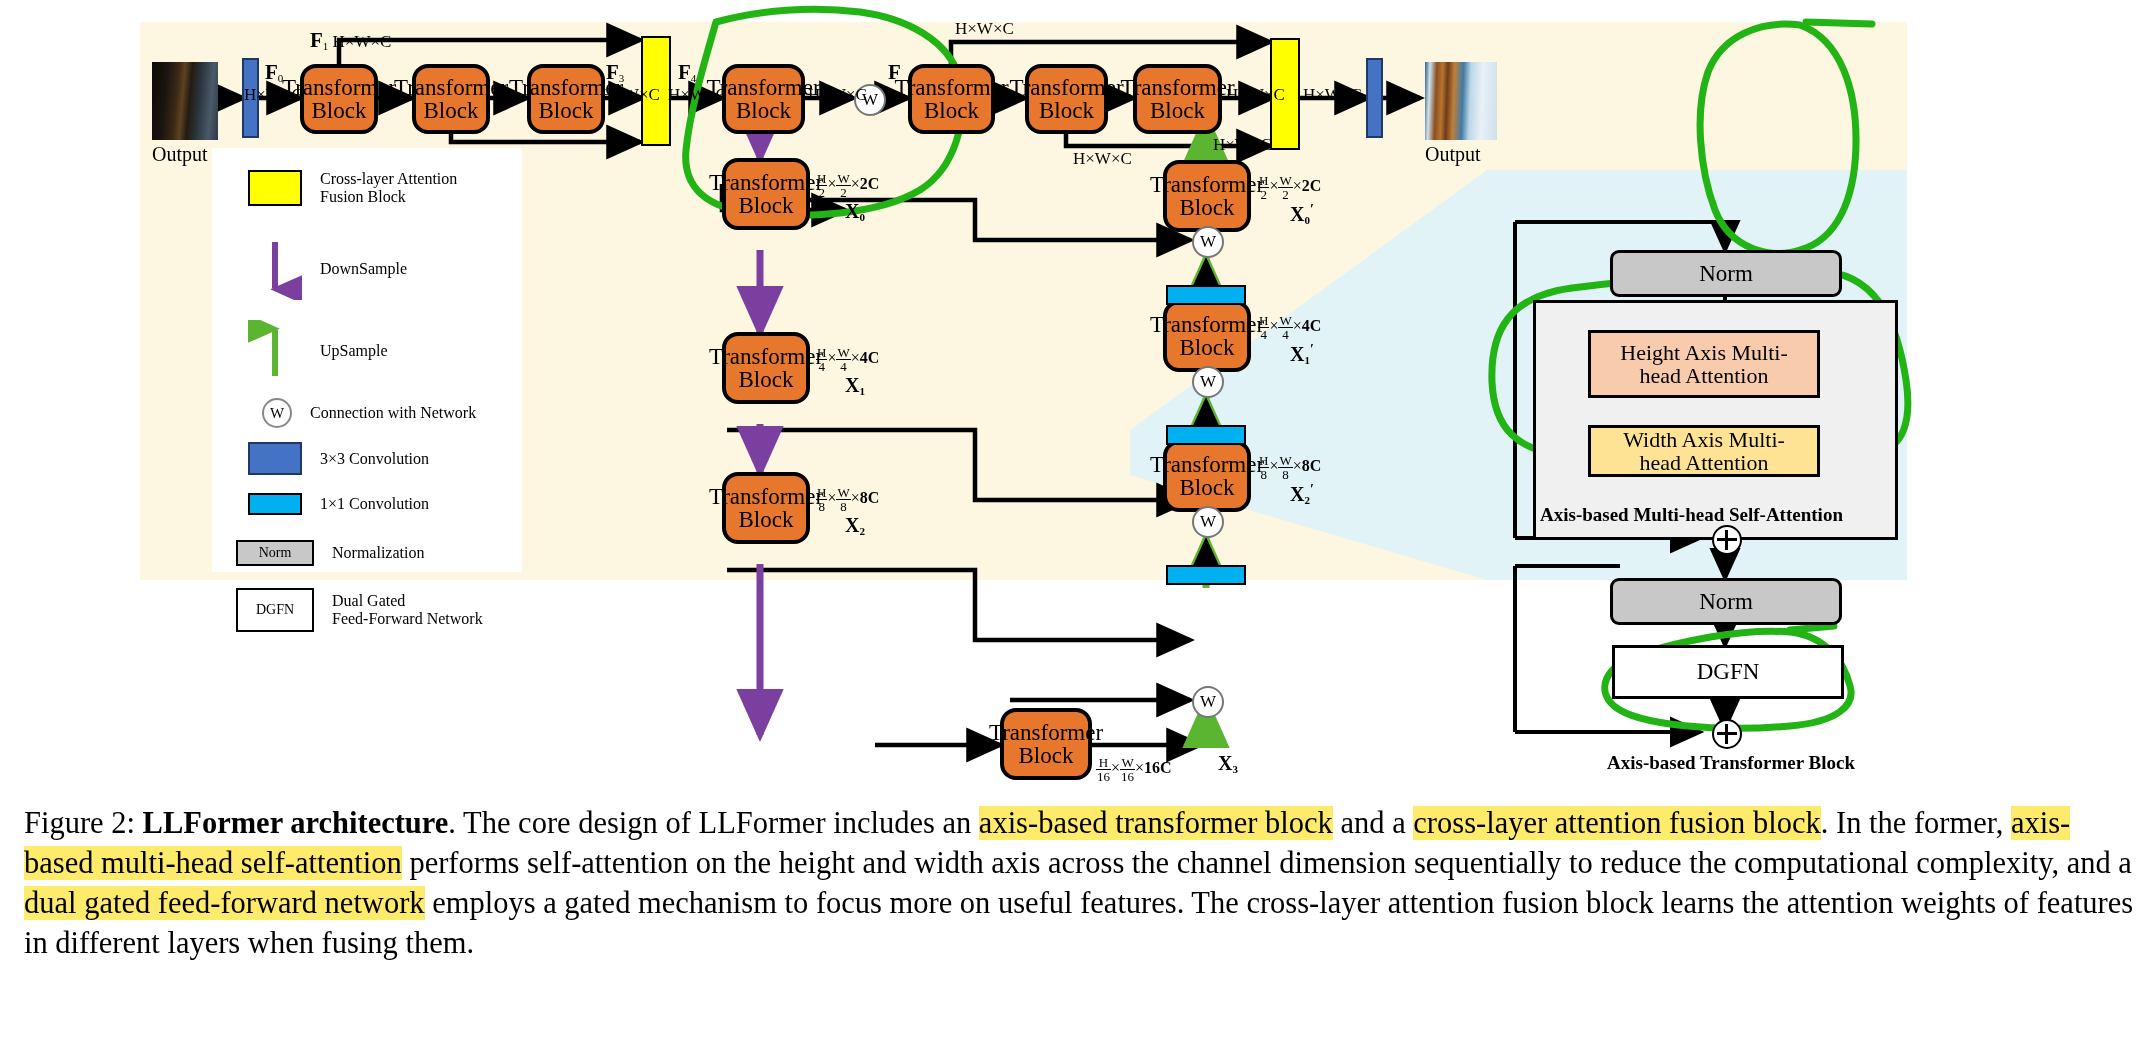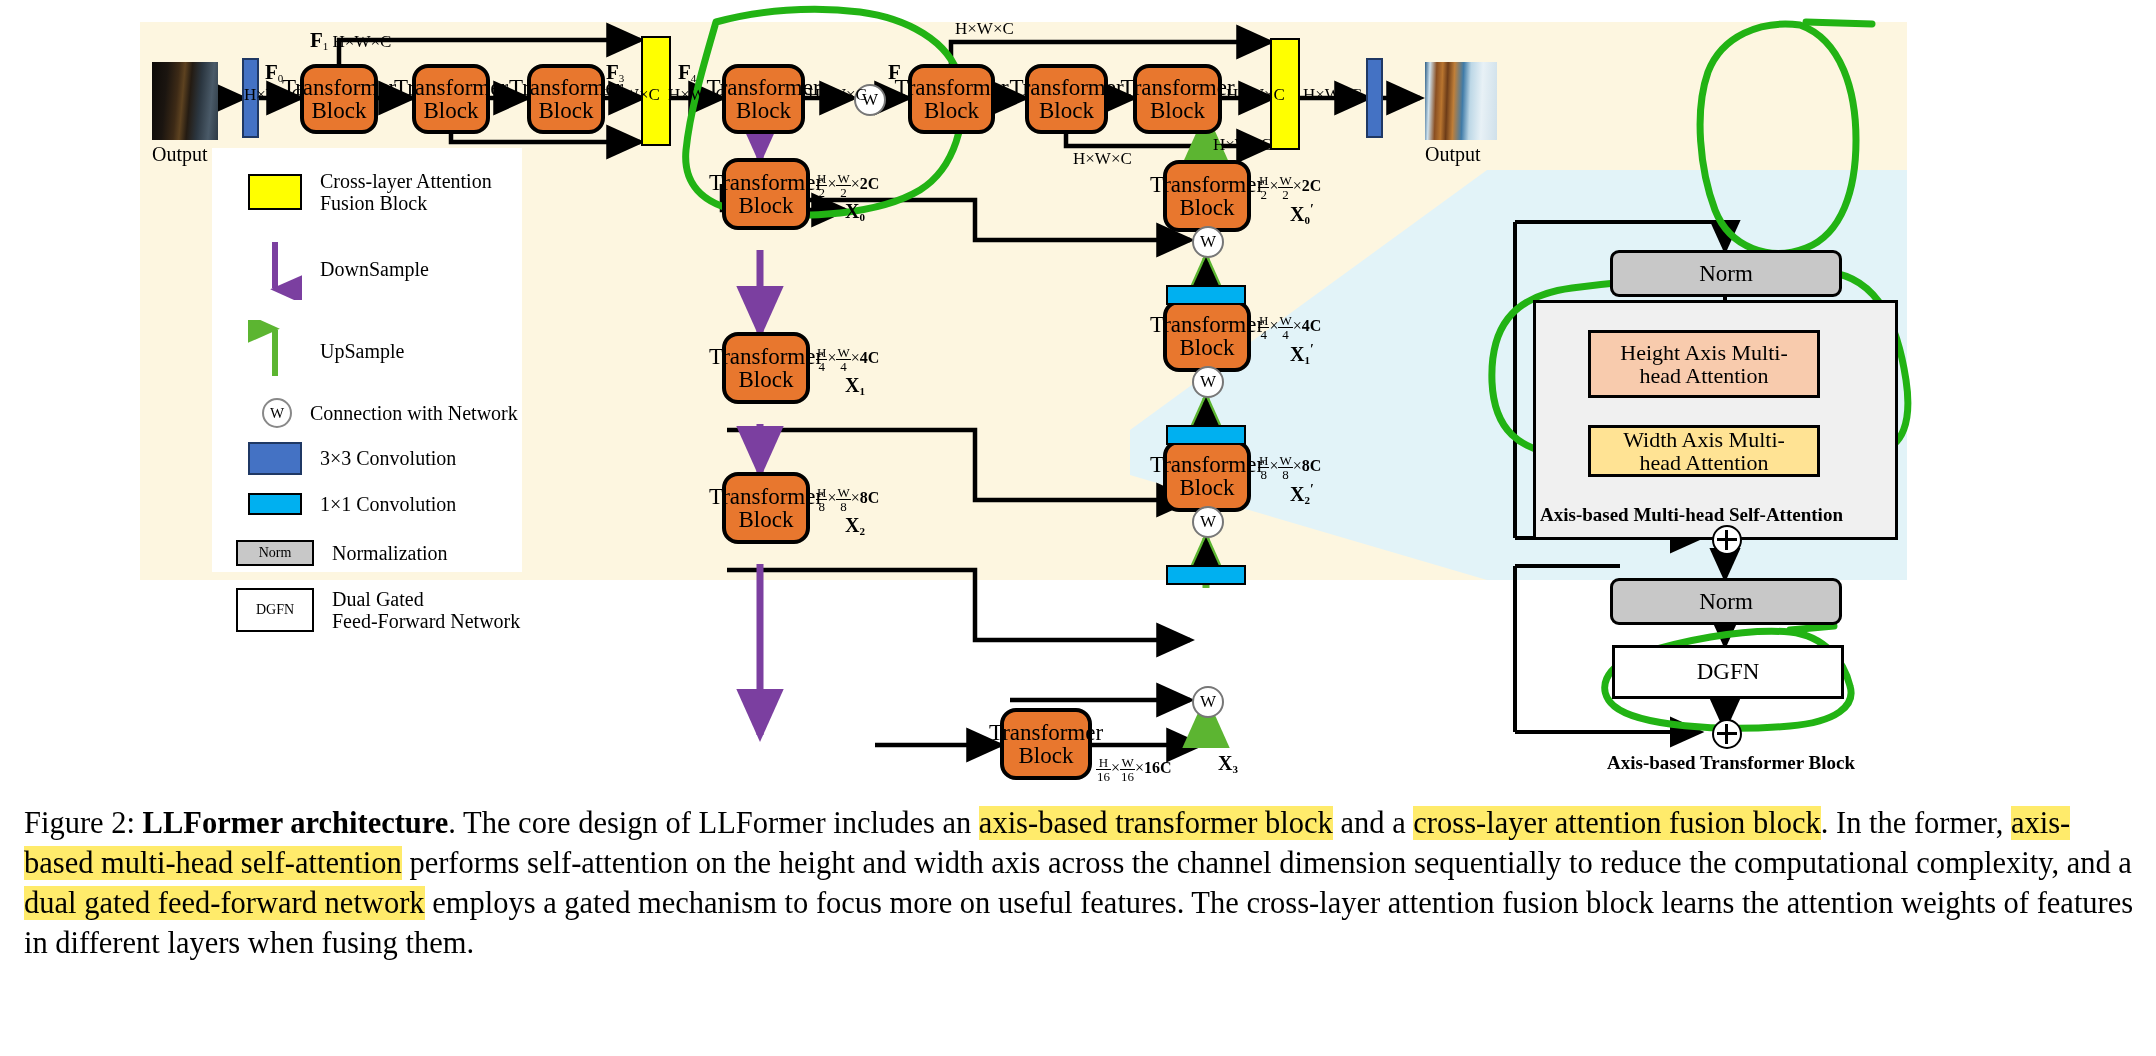--- a/index.html
+++ b/index.html
@@ -30,21 +30,21 @@
   .attn-h{background:#f8cbad;border:3px solid #000;box-sizing:border-box;
     display:flex;align-items:center;justify-content:center;text-align:center;font-size:22px;line-height:1.05;}
   .attn-w{background:#ffe394;border:3px solid #000;box-sizing:border-box;
     display:flex;align-items:center;justify-content:center;text-align:center;font-size:22px;line-height:1.05;}
   .dgfn-box{background:#ffffff;border:3px solid #000;box-sizing:border-box;
     display:flex;align-items:center;justify-content:center;font-size:23px;}
 
   
   .legend{left:212px;top:148px;width:310px;height:424px;background:#ffffff;}
   .lg-row{position:absolute;display:flex;align-items:center;}
-  .lg-text{font-size:20px;line-height:1.12;color:#000;margin-left:18px;white-space:pre-line;}
+  .lg-text{font-size:16px;line-height:1.12;color:#000;margin-left:18px;white-space:pre-line;}
   .sw-yellow{width:54px;height:36px;background:#ffff00;border:2px solid #000;box-sizing:border-box;}
   .sw-blue{width:54px;height:33px;background:#4472c4;border:2px solid #1f3864;box-sizing:border-box;}
   .sw-cyan{width:54px;height:22px;background:#00b0f0;border:2px solid #000;box-sizing:border-box;}
   .sw-norm{width:78px;height:26px;background:#c8c8c8;border:2px solid #000;box-sizing:border-box;
     display:flex;align-items:center;justify-content:center;font-size:14px;}
   .sw-dgfn{width:78px;height:44px;background:#fff;border:2px solid #000;box-sizing:border-box;
     display:flex;align-items:center;justify-content:center;font-size:14px;}
   .wcirc{width:26px;height:26px;border:2px solid #888;border-radius:50%;background:#fff;
     display:flex;align-items:center;justify-content:center;font-size:15px;font-variant:small-caps;}
 

